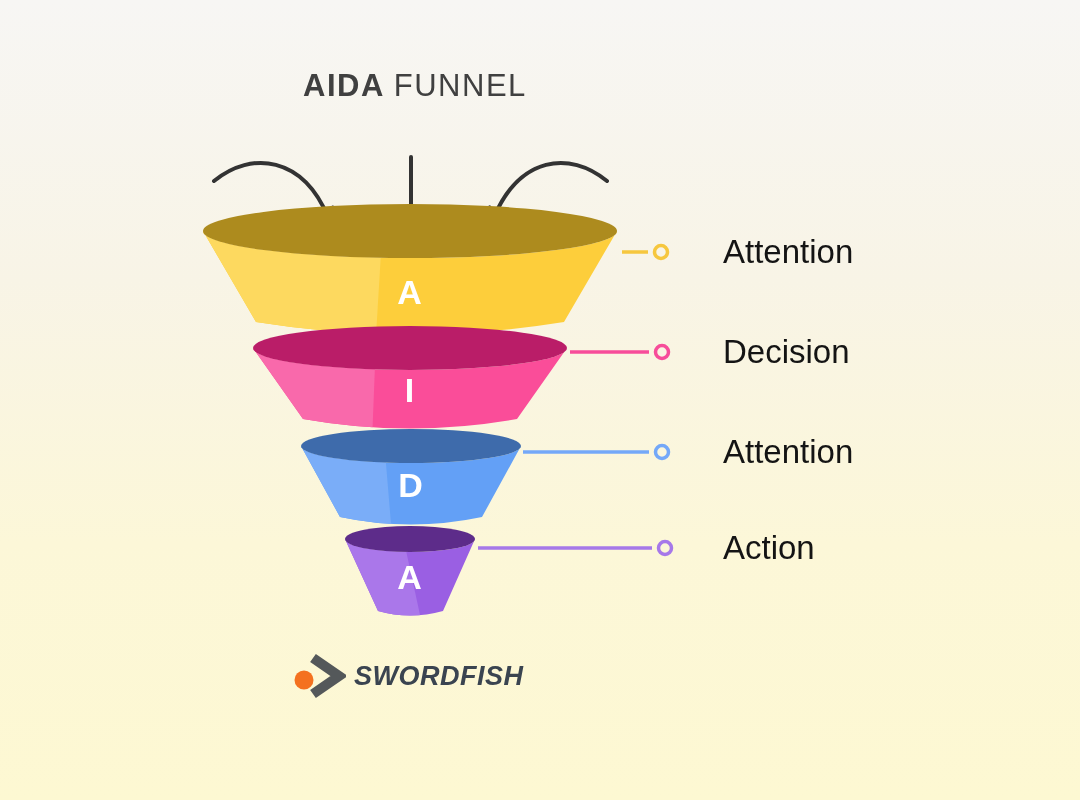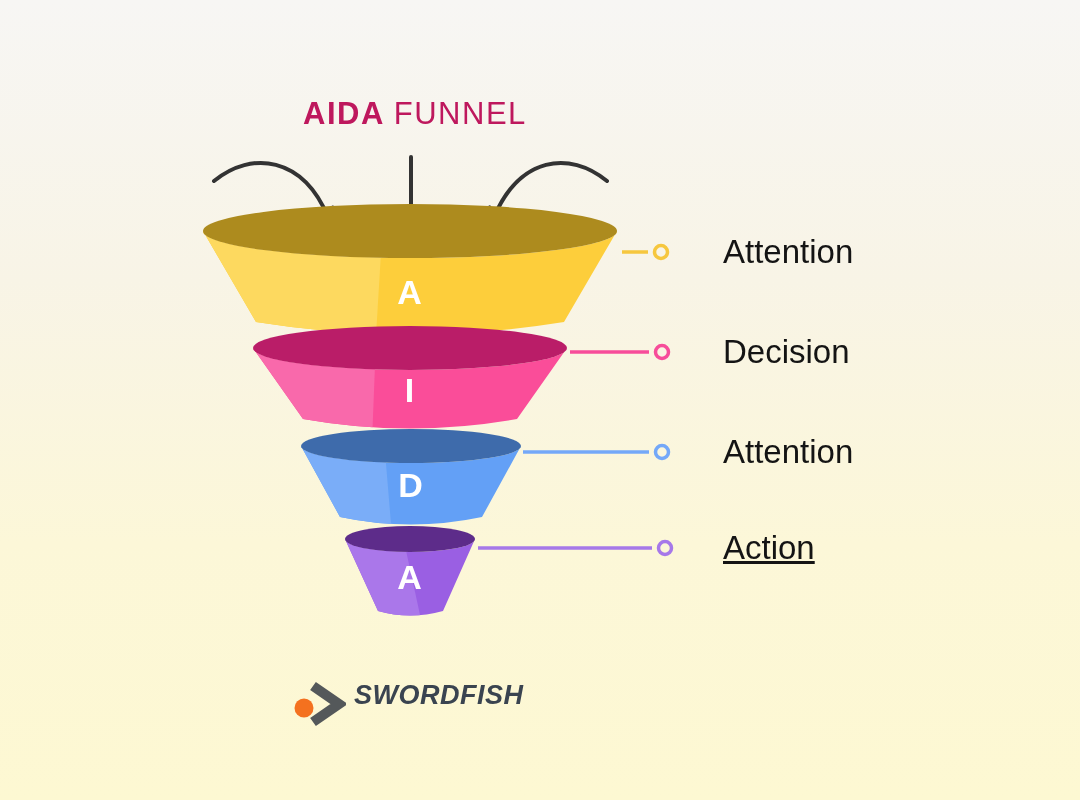--- a/index.html
+++ b/index.html
@@ -4,40 +4,40 @@
 <style>
   html,body{margin:0;padding:0;}
   body{
     width:1080px;height:800px;overflow:hidden;position:relative;
     background:linear-gradient(180deg,#f7f6f4 0%,#f8f4e6 35%,#fcf7d8 68%,#fdf8d2 100%);
     font-family:"Liberation Sans",sans-serif;
   }
   .stage-canvas{position:absolute;left:0;top:0;}
   .page-title{
     position:absolute;left:303px;top:68px;
-    font-size:31px;color:#be185d;letter-spacing:1.5px;white-space:nowrap;margin-top:28px;
+    font-size:31px;color:#404040;letter-spacing:1.5px;white-space:nowrap;
   }
   .page-title .t-bold{font-weight:800;}
   .page-title .t-reg{font-weight:400;margin-left:9px;}
   .stage-letter{
     font-family:"Liberation Sans",sans-serif;font-weight:bold;font-size:34px;
     fill:#ffffff;text-anchor:middle;letter-spacing:1px;
   }
   .arrow{stroke:#333333;stroke-width:4;fill:none;stroke-linecap:round;}
   .funnel-label{
     position:absolute;left:723px;height:42px;line-height:42px;
     font-size:33px;color:#141414;white-space:nowrap;text-align:center;
   }
   .lbl-attention{top:231px;}
   .lbl-interest{top:331px;}
   .lbl-decision{top:431px;}
-  .lbl-action{top:527px;text-decoration:underline;}
+  .lbl-action{top:527px;}
   .logo{
-    position:absolute;left:294px;top:680px;
-    display:flex;
+    position:absolute;left:294px;top:652px;
+    display:flex;align-items:center;
   }
   .logo-text{
     margin-left:8px;font-size:27px;font-weight:800;font-style:italic;
     letter-spacing:0.5px;white-space:nowrap;
   }
 </style>
 </head>
 <body>
 
 <div class="page-title">

